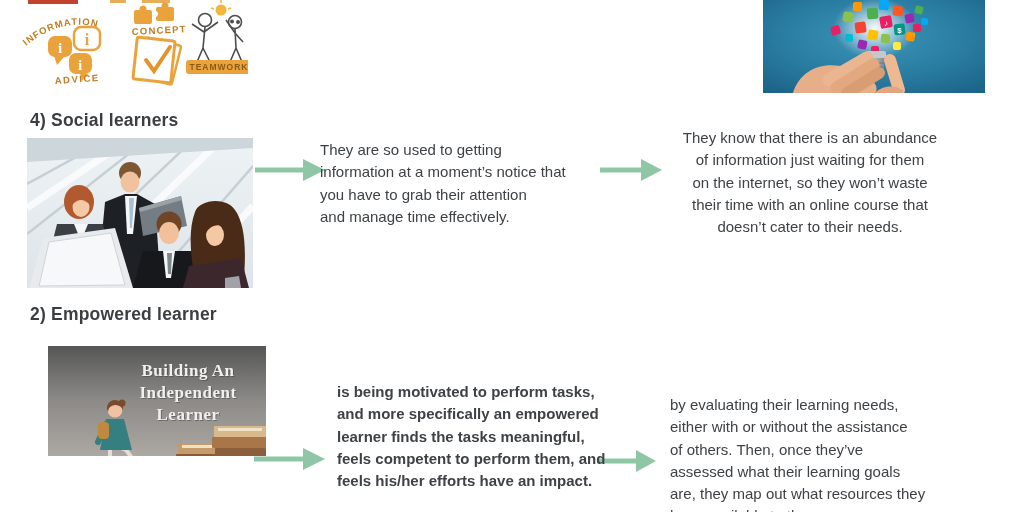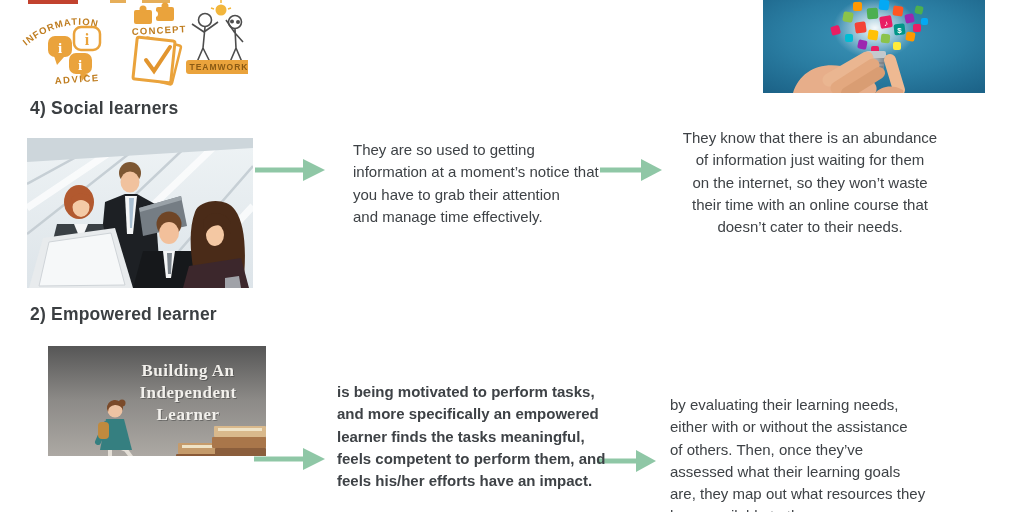--- a/index.html
+++ b/index.html
@@ -139,21 +139,21 @@
       <path d="M30,93 C36,72 56,62 78,66 C96,69 108,76 112,84 C115,88 113,93 112,93 Z" fill="#e7ae8a"></path>
       <line x1="66" y1="80" x2="104" y2="58" stroke="#eab691" stroke-width="13" stroke-linecap="round"></line>
       <line x1="74" y1="88" x2="110" y2="65" stroke="#e3a87f" stroke-width="13" stroke-linecap="round"></line>
       <line x1="84" y1="93" x2="116" y2="73" stroke="#d99d73" stroke-width="12" stroke-linecap="round"></line>
       <line x1="136" y1="90" x2="127" y2="60" stroke="#eeb992" stroke-width="12" stroke-linecap="round"></line>
       <path d="M112,93 C118,86 130,84 140,90 L140,93 Z" fill="#e2a57f"></path>
     </g>
   </svg>
 </div>
 
-<div class="heading" style="left:30px; top:98px;text-align:center;">4) Social learners</div>
+<div class="heading" style="left:30px; top:110px;text-align:center;">4) Social learners</div>
 
 <div class="imgbox" style="left:27px; top:138px; width:226px; height:150px;">
   <svg width="226" height="150" viewBox="0 0 226 150">
     <defs>
       <linearGradient id="office" x1="0" y1="0" x2="0" y2="1">
         <stop offset="0%" stop-color="#eef3f5"></stop>
         <stop offset="100%" stop-color="#dde4e9"></stop>
       </linearGradient>
     </defs>
     <rect width="226" height="150" fill="url(#office)"></rect>
@@ -213,21 +213,21 @@
     <polygon points="48,0 70,11 48,22" fill="#8fc7a6"></polygon>
   </svg>
 </div>
 <div class="arrow" style="left:600px; top:159px;">
   <svg width="62" height="22" viewBox="0 0 62 22">
     <rect x="0" y="8.5" width="43" height="5" fill="#8fc7a6"></rect>
     <polygon points="41,0 62,11 41,22" fill="#8fc7a6"></polygon>
   </svg>
 </div>
 
-<div class="textblock" style="left:353px; top:139px;">They are so used to getting
+<div class="textblock" style="left:320px; top:139px;">They are so used to getting
 information at a moment’s notice that
 you have to grab their attention
 and manage time effectively.</div>
 
 <div class="textblock" style="left:670px; top:127px;text-align:center;">They know that there is an abundance
 of information just waiting for them
 on the internet, so they won’t waste
 their time with an online course that
 doesn’t cater to their needs.</div>
 

